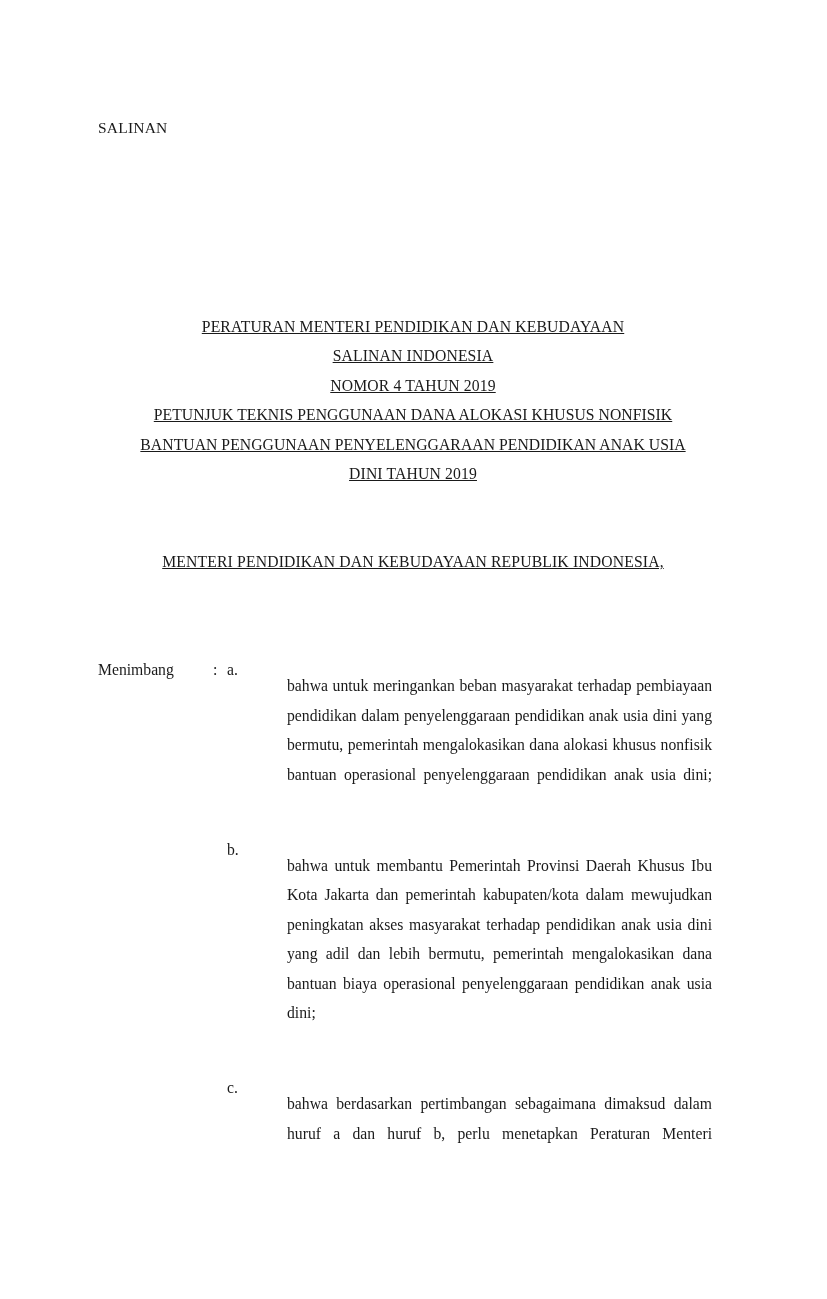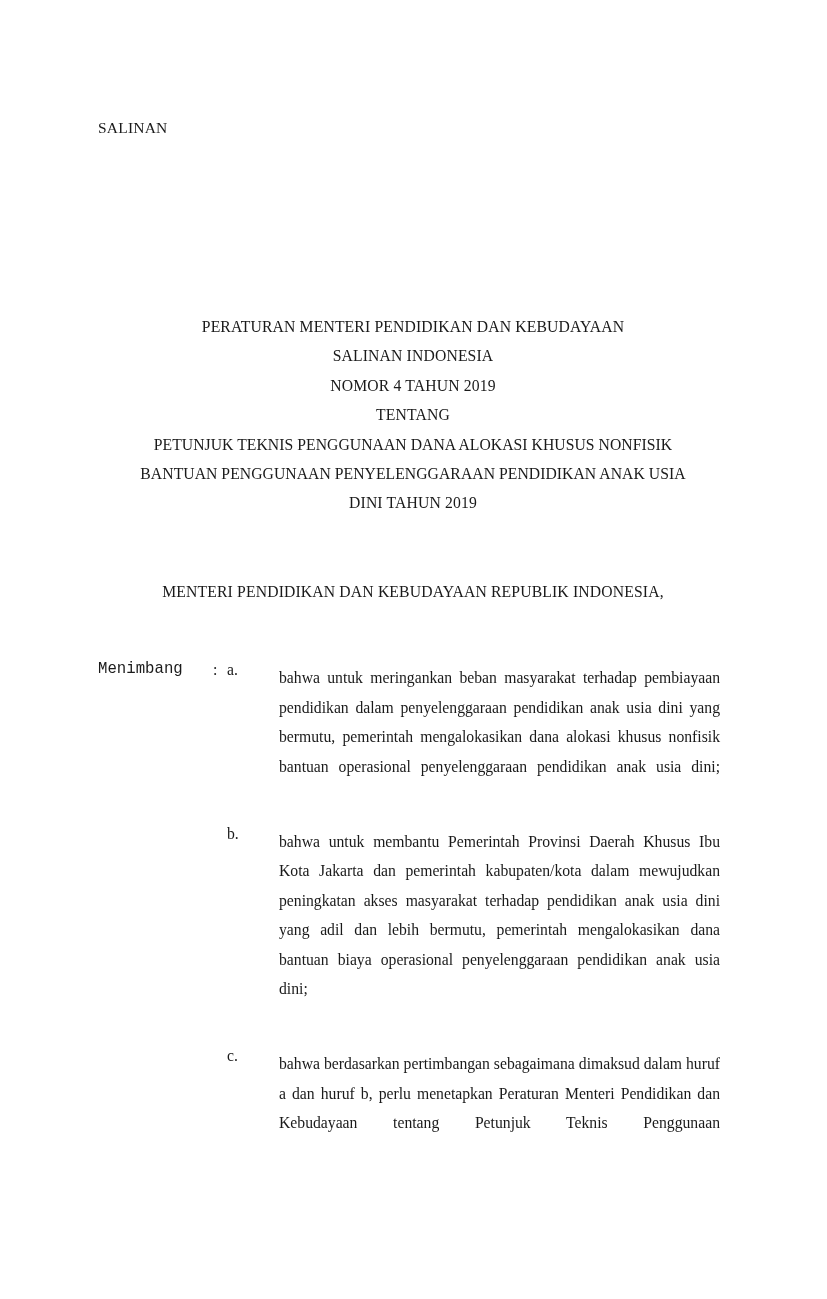--- a/index.html
+++ b/index.html
@@ -38,20 +38,21 @@
     left: 98px;
     top: 312px;
     width: 630px;
     text-align: center;
   }
   .title-line {
     font-size: 15.7px;
     line-height: 29.4px;
     letter-spacing: 0.15px;
     white-space: nowrap;
+    text-decoration: underline;
   }
   .title-line.wide {
     letter-spacing: 0.05px;
   }
   .spacer-line {
     height: 29.4px;
   }
 
   
   .considering {
@@ -63,21 +64,20 @@
   .row {
     display: flex;
     align-items: flex-start;
   }
   .col-label {
     width: 115px;
     flex: 0 0 115px;
     font-size: 15.7px;
     line-height: 29.5px;
     white-space: nowrap;
-    font-family: Liberation Mono, monospace;
   }
   .col-colon {
     width: 14px;
     flex: 0 0 14px;
     font-size: 15.7px;
     line-height: 29.5px;
   }
   .col-marker {
     width: 44px;
     flex: 0 0 44px;
@@ -87,21 +87,21 @@
   .col-text {
     flex: 1 1 auto;
     font-size: 15.7px;
     line-height: 29.5px;
     text-align: justify;
     text-justify: inter-word;
     hyphens: none;
   }
   
   .col-text > .p {
-    margin: 8px;
+    margin: 16px;
     text-align: justify;
   }
   .col-text > .p::after {
     content: "";
     display: inline-block;
     width: 100%;
   }
 
   
   .footer {
@@ -120,21 +120,20 @@
 <body>
 
 <div class="page">
 
   <div class="salinan">SALINAN</div>
 
   <div class="title-block">
     <div class="title-line">PERATURAN MENTERI PENDIDIKAN DAN KEBUDAYAAN</div>
     <div class="title-line">SALINAN INDONESIA</div>
     <div class="title-line">NOMOR 4 TAHUN 2019</div>
-    <div class="title-line">TENTANG</div>
     <div class="title-line wide">PETUNJUK TEKNIS PENGGUNAAN DANA ALOKASI KHUSUS NONFISIK</div>
     <div class="title-line wide">BANTUAN PENGGUNAAN PENYELENGGARAAN PENDIDIKAN ANAK USIA</div>
     <div class="title-line">DINI TAHUN 2019</div>
     <div class="spacer-line"></div>
     <div class="spacer-line"></div>
     <div class="title-line">MENTERI PENDIDIKAN DAN KEBUDAYAAN REPUBLIK INDONESIA,</div>
   </div>
 
   <div class="considering">
 

